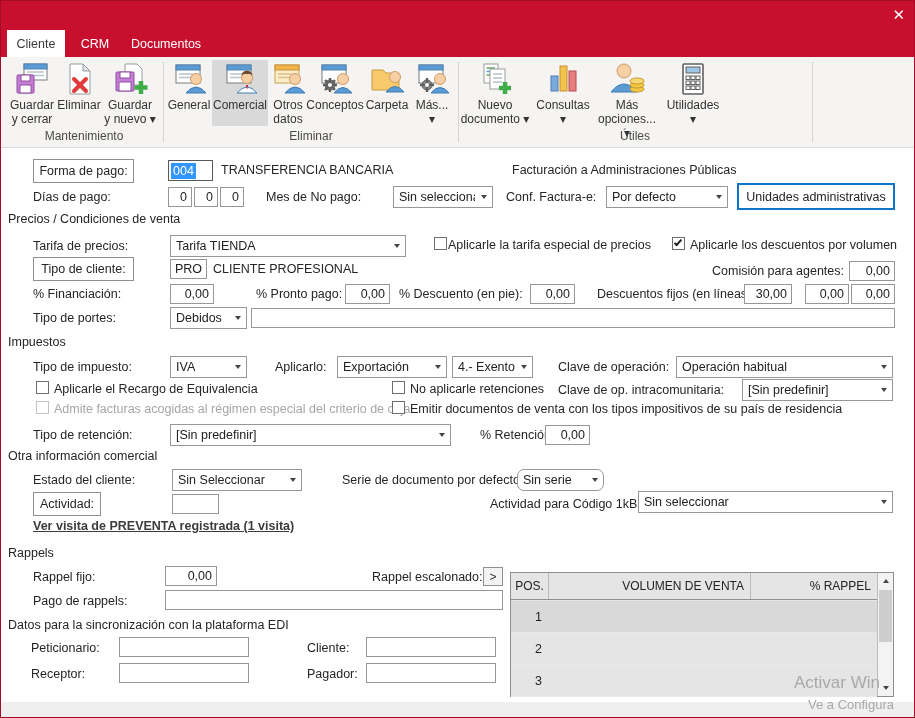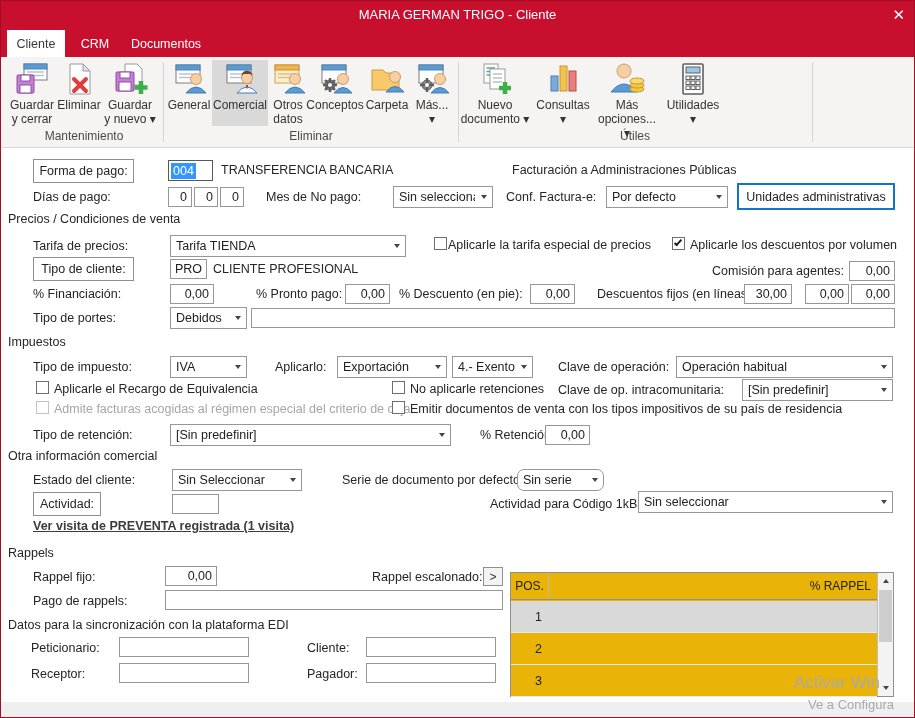--- a/index.html
+++ b/index.html
@@ -37,42 +37,41 @@
   .tri{width:0;height:0;border-left:3.5px solid transparent;border-right:3.5px solid transparent;border-top:4px solid #444;}
   .tri.up{border-top:none;border-bottom:4px solid #444;}
   .cb{position:absolute;width:13px;height:13px;border:1px solid #6e6e6e;background:#fff;cursor:pointer;}
   .cb .tick{display:none;}
   .cb.on .tick{display:block;position:absolute;left:1px;top:2px;width:8px;height:4px;border-left:2px solid #1c1c1c;border-bottom:2px solid #1c1c1c;transform:rotate(-48deg);}
   .cb.disabled{border-color:#c3c3c3;cursor:default;}
   .bluebtn{position:absolute;border:2px solid #1274c9;background:#fff;display:flex;align-items:center;justify-content:center;font-size:12.5px;color:#252525;cursor:pointer;}
   .link{position:absolute;font-size:12.5px;color:#3c3c3c;text-decoration:underline;font-weight:bold;cursor:pointer;white-space:nowrap;}
   .smallbtn{position:absolute;border:1px solid #8f8f8f;background:#f3f3f3;display:flex;align-items:center;justify-content:center;font-size:12px;color:#333;cursor:pointer;}
   
-  .tbl{position:absolute;left:510px;top:572px;width:384px;height:125px;border:1px solid #8f8f8f;background:#eab308;}
+  .tbl{position:absolute;left:510px;top:572px;width:384px;height:125px;border:1px solid #8f8f8f;background:#e5e5e5;}
   .thead{position:absolute;left:0;top:0;right:16px;height:27px;border-bottom:1px solid #8f8f8f;display:flex;}
   .th{font-size:12px;color:#222;display:flex;align-items:center;}
   .th.c1{width:38px;justify-content:center;border-right:1px solid #b9b9b9;}
   .th.c2{width:202px;justify-content:flex-end;padding-right:6px;border-right:1px solid #b9b9b9;}
   .th.c3{flex:1;justify-content:flex-end;padding-right:6px;}
   .trow{position:absolute;left:0;right:16px;height:32px;display:flex;align-items:center;border-bottom:1px solid #e9e9e9;cursor:pointer;}
   .trow.sel{background:#d9d9d9;}
   .trow .pos{width:38px;text-align:right;padding-right:7px;font-size:12.5px;color:#222;}
   .sbar{position:absolute;top:0;right:0;width:16px;bottom:0;background:#f3f3f3;border-left:1px solid #bdbdbd;}
   .sbtn{position:absolute;left:0;width:15px;height:16px;display:flex;align-items:center;justify-content:center;cursor:pointer;}
   .sthumb{position:absolute;left:1px;width:13px;top:17px;height:52px;background:#cdcdcd;cursor:pointer;}
   .watermark{position:absolute;z-index:40;color:#a9a9a9;pointer-events:none;white-space:nowrap;}
   .bottomstrip{position:absolute;left:1px;right:1px;bottom:1px;height:15px;background:#f0efef;}
 </style>
 </head>
 <body>
 
 <div class="window">
 
   <div class="titlebar">
-    <div class="title">MARIA GERMAN TRIGO - Cliente</div>
     <div class="close">✕</div>
   </div>
 
   <div class="tabbar">
     <div class="tab active" style="left:7px;width:58px;">Cliente</div>
     <div class="tab" style="left:75px;width:40px;">CRM</div>
     <div class="tab" style="left:123px;width:86px;">Documentos</div>
   </div>
 
   <div class="ribbon">
@@ -429,20 +428,21 @@
   <div class="lbl" style="left:307px;top:641px;">Cliente:</div>
   <div class="field" style="left:366px;top:637px;width:130px;height:20px;"></div>
   <div class="lbl" style="left:31px;top:667px;">Receptor:</div>
   <div class="field" style="left:119px;top:663px;width:130px;height:20px;"></div>
   <div class="lbl" style="left:307px;top:667px;">Pagador:</div>
   <div class="field" style="left:366px;top:663px;width:130px;height:20px;"></div>
 
   <div class="tbl">
     <div class="thead">
       <div class="th c1">POS.</div>
+      <div class="th c2">VOLUMEN DE VENTA</div>
       <div class="th c3">% RAPPEL</div>
     </div>
     <div class="trow sel" style="top:28px;">
         <span class="pos">1</span>
       </div>
     <div class="trow" style="top:60px;">
         <span class="pos">2</span>
       </div>
     <div class="trow" style="top:92px;">
         <span class="pos">3</span>

